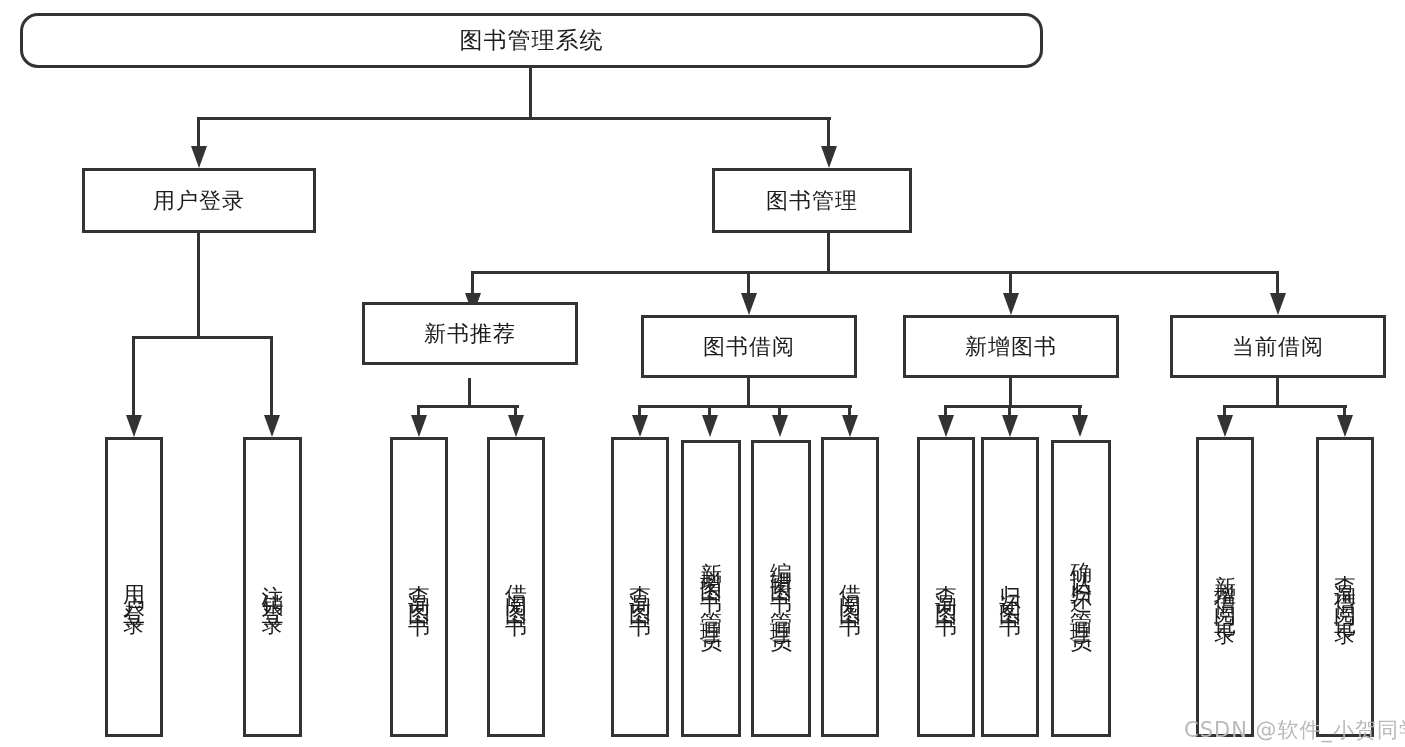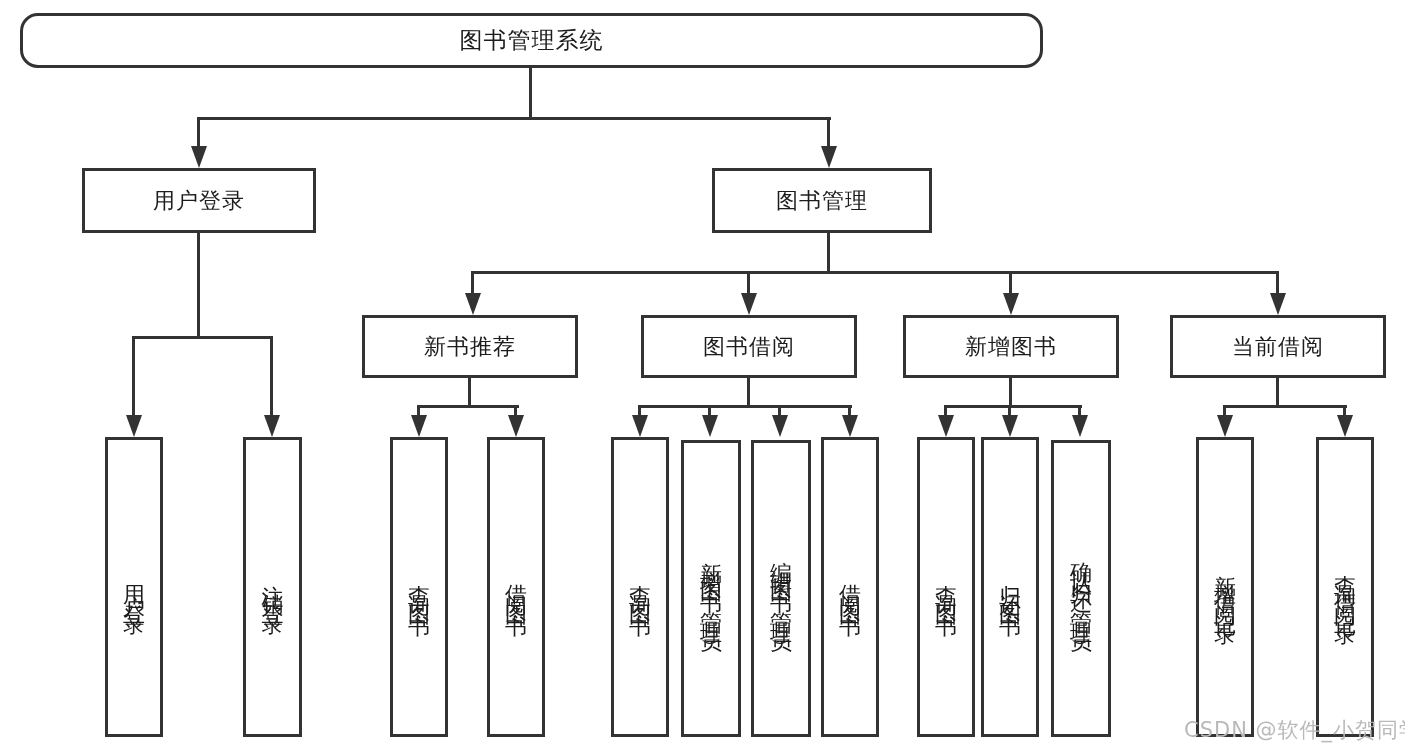--- a/index.html
+++ b/index.html
@@ -66,21 +66,21 @@
   <div class="vline" style="left:529px; top:68px;  height:52px;"></div>
   <div class="hline" style="left:198px; top:117px; width:633px;"></div>
   <div class="vline" style="left:197px; top:117px; height:31px;"></div>
   <div class="arrowhead" style="left:191px; top:146px;"></div>
   <div class="vline" style="left:827px; top:117px; height:31px;"></div>
   <div class="arrowhead" style="left:821px; top:146px;"></div>
 
   <div class="box" style="left:82px; top:168px; width:234px; height:65px;">
     <span class="hlabel">用户登录</span>
   </div>
-  <div class="box" style="left:712px; top:168px; width:220px; height:65px;text-align:center;">
+  <div class="box" style="left:712px; top:168px; width:200px; height:65px;text-align:center;">
     <span class="hlabel">图书管理</span>
   </div>
 
   <div class="vline" style="left:197px; top:233px; height:106px;"></div>
   <div class="hline" style="left:132px; top:336px; width:141px;"></div>
   <div class="vline" style="left:132px; top:336px; height:81px;"></div>
   <div class="arrowhead" style="left:126px; top:415px;"></div>
   <div class="vline" style="left:270px; top:336px; height:81px;"></div>
   <div class="arrowhead" style="left:264px; top:415px;"></div>
 
@@ -88,21 +88,21 @@
   <div class="hline" style="left:471px; top:271px; width:808px;"></div>
   <div class="vline" style="left:471px;  top:271px; height:25px;"></div>
   <div class="arrowhead" style="left:465px;  top:293px;"></div>
   <div class="vline" style="left:747px;  top:271px; height:25px;"></div>
   <div class="arrowhead" style="left:741px;  top:293px;"></div>
   <div class="vline" style="left:1009px; top:271px; height:25px;"></div>
   <div class="arrowhead" style="left:1003px; top:293px;"></div>
   <div class="vline" style="left:1276px; top:271px; height:25px;"></div>
   <div class="arrowhead" style="left:1270px; top:293px;"></div>
 
-  <div class="box" style="left:362px; top:315px; width:216px; height:63px;">
+  <div class="box" style="left:362px; top:302px; width:216px; height:63px;">
     <span class="hlabel">新书推荐</span>
   </div>
   <div class="box" style="left:641px; top:315px; width:216px; height:63px;">
     <span class="hlabel">图书借阅</span>
   </div>
   <div class="box" style="left:903px; top:315px; width:216px; height:63px;">
     <span class="hlabel">新增图书</span>
   </div>
   <div class="box" style="left:1170px; top:315px; width:216px; height:63px;">
     <span class="hlabel">当前借阅</span>

